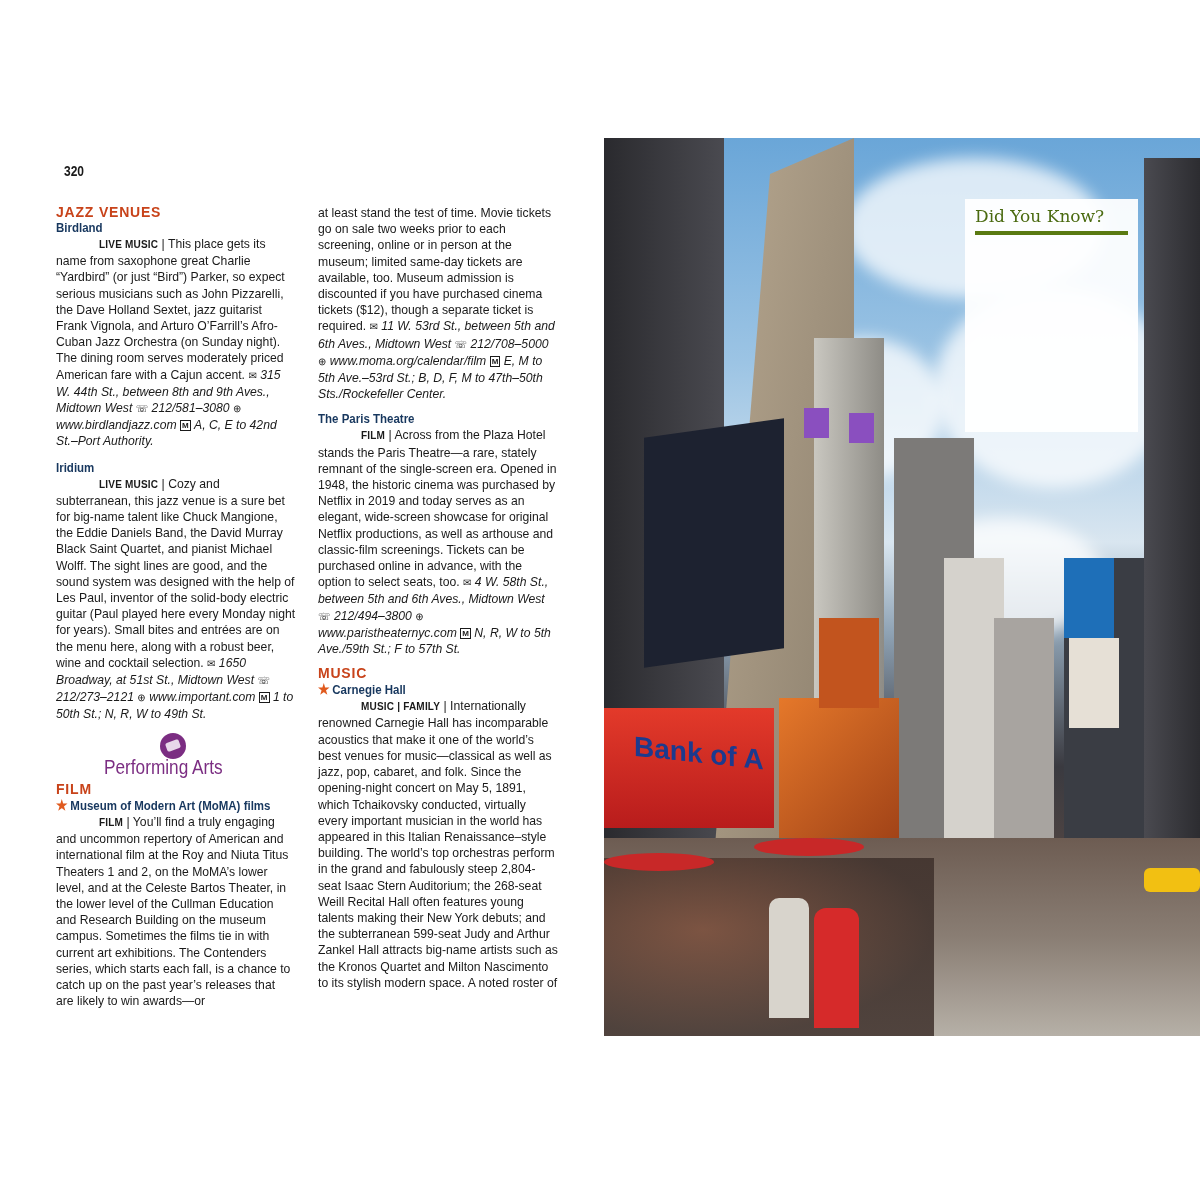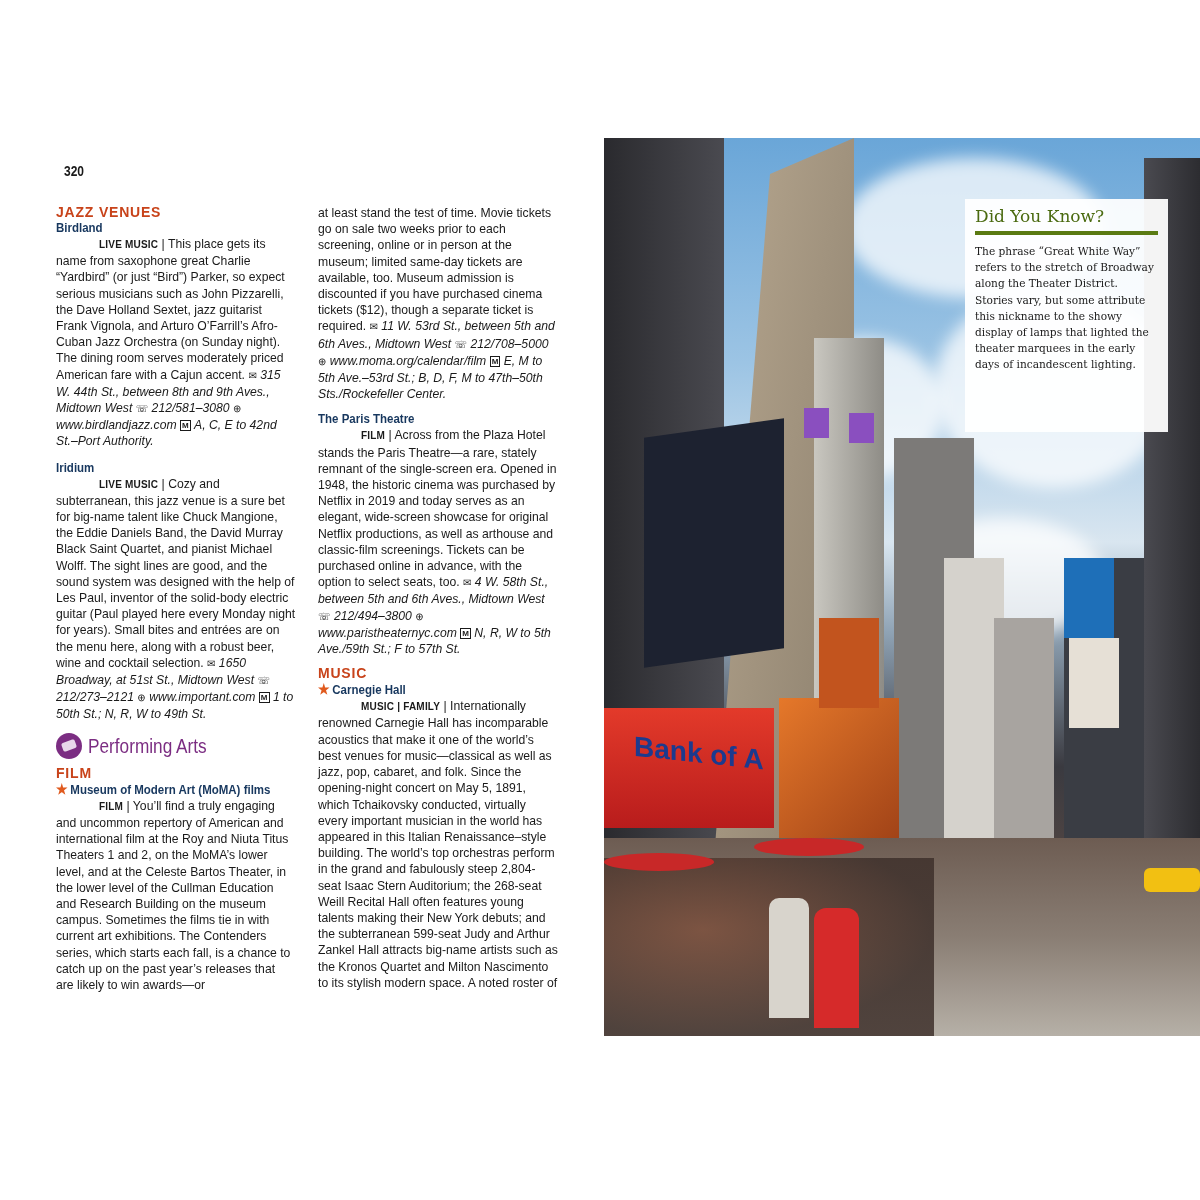--- a/index.html
+++ b/index.html
@@ -11,32 +11,32 @@
   .col1 { left:56px; }
   .col2 { left:318px; top:205px; }
   .sec-h { color:#c8431a; font-weight:bold; font-size:14px; letter-spacing:0.8px; line-height:16px; margin:0; }
   .venue { color:#17375e; font-weight:bold; font-size:12.5px; line-height:16px; margin:0; transform:scaleX(0.92); transform-origin:left; white-space:nowrap; }
   .star { color:#e05a1e; font-size:14px; margin-right:3px; }
   p.entry { margin:0 0 4px 0; }
   .tag { font-weight:bold; font-size:10px; letter-spacing:0.2px;margin-left:43px; }
   .it { font-style:italic; }
   .ico { font-size:10px; font-style:normal; }
   .mico { display:inline-block; font-size:8px; font-weight:bold; border:1px solid #1a1a1a; padding:0 1px; line-height:9px; font-style:normal; vertical-align:1px; }
-  .cat-title { display:flex; align-items:center; margin:10px 0 6px 0; }
+  .cat-title { display:flex; align-items:center; margin:10px 0 6px 0;flex-direction:column; }
   .cat-icon { width:26px; height:26px; border-radius:50%; background:#7b2d82; display:flex; align-items:center; justify-content:center; margin-right:6px; }
   .cat-icon span { display:block; width:14px; height:9px; background:#e8d8ea; border-radius:2px; transform:rotate(-20deg); }
   .cat-label { color:#7b2d82; font-size:21px; font-family:"Liberation Sans Narrow","Liberation Sans", sans-serif; transform:scaleX(0.82); transform-origin:left; white-space:nowrap; }
   .gap { height:8px; }
 
   .photo { position:absolute; left:604px; top:138px; width:596px; height:898px; overflow:hidden;
            background: linear-gradient(180deg,#6aa6d8 0%,#9cc4e4 25%,#d9e6f0 45%,#8fa3b5 55%,#3a3a40 70%,#5a4a44 85%,#9a948e 100%); }
   .sky-cloud { position:absolute; border-radius:50%; background:rgba(255,255,255,0.75); filter:blur(8px); }
   .bldg { position:absolute; }
   .board { position:absolute; }
-  .dyk { position:absolute; left:965px; top:199px; width:203px; height:233px; background:rgba(255,255,255,0.94); box-sizing:border-box; padding:6px 10px 0 10px; }
+  .dyk { position:absolute; left:965px; top:199px; width:173px; height:233px; background:rgba(255,255,255,0.94); box-sizing:border-box; padding:6px 10px 0 10px; }
   .dyk-title { font-family:"DejaVu Serif", serif; color:#4a6a10; font-size:17px; line-height:22px; white-space:nowrap; }
   .dyk-rule { height:4px; background:#5a7a12; margin:4px 0 8px 0; }
   .dyk-body { font-family:"DejaVu Serif", serif; font-size:10.6px; line-height:16.2px; color:#1a1a1a; }
 </style>
 </head>
 <body>
 
 <div class="page-num">320</div>
 
 <div class="col col1">
@@ -153,14 +153,13 @@
   <div class="bldg" style="left:165px;top:760px;width:40px;height:120px;background:#d8d4cc;border-radius:10px 10px 0 0;"></div>
   <div class="bldg" style="left:210px;top:770px;width:45px;height:120px;background:#d62a2a;border-radius:12px 12px 0 0;"></div>
   <div class="bldg" style="left:0;top:715px;width:110px;height:18px;background:#c82828;border-radius:50%;"></div>
   <div class="bldg" style="left:150px;top:700px;width:110px;height:18px;background:#c82828;border-radius:50%;"></div>
   <div class="bldg" style="left:540px;top:730px;width:56px;height:24px;background:#f2c012;border-radius:6px;"></div>
 </div>
 
 <div class="dyk">
   <div class="dyk-title">Did You Know?</div>
   <div class="dyk-rule"></div>
-  <div class="dyk-body">The phrase “Great White Way” refers to the stretch of Broadway along the Theater District. Stories vary, but some attribute this nickname to the showy display of lamps that lighted the theater marquees in the early days of incandescent lighting.</div>
 </div>
 
 </body></html>

